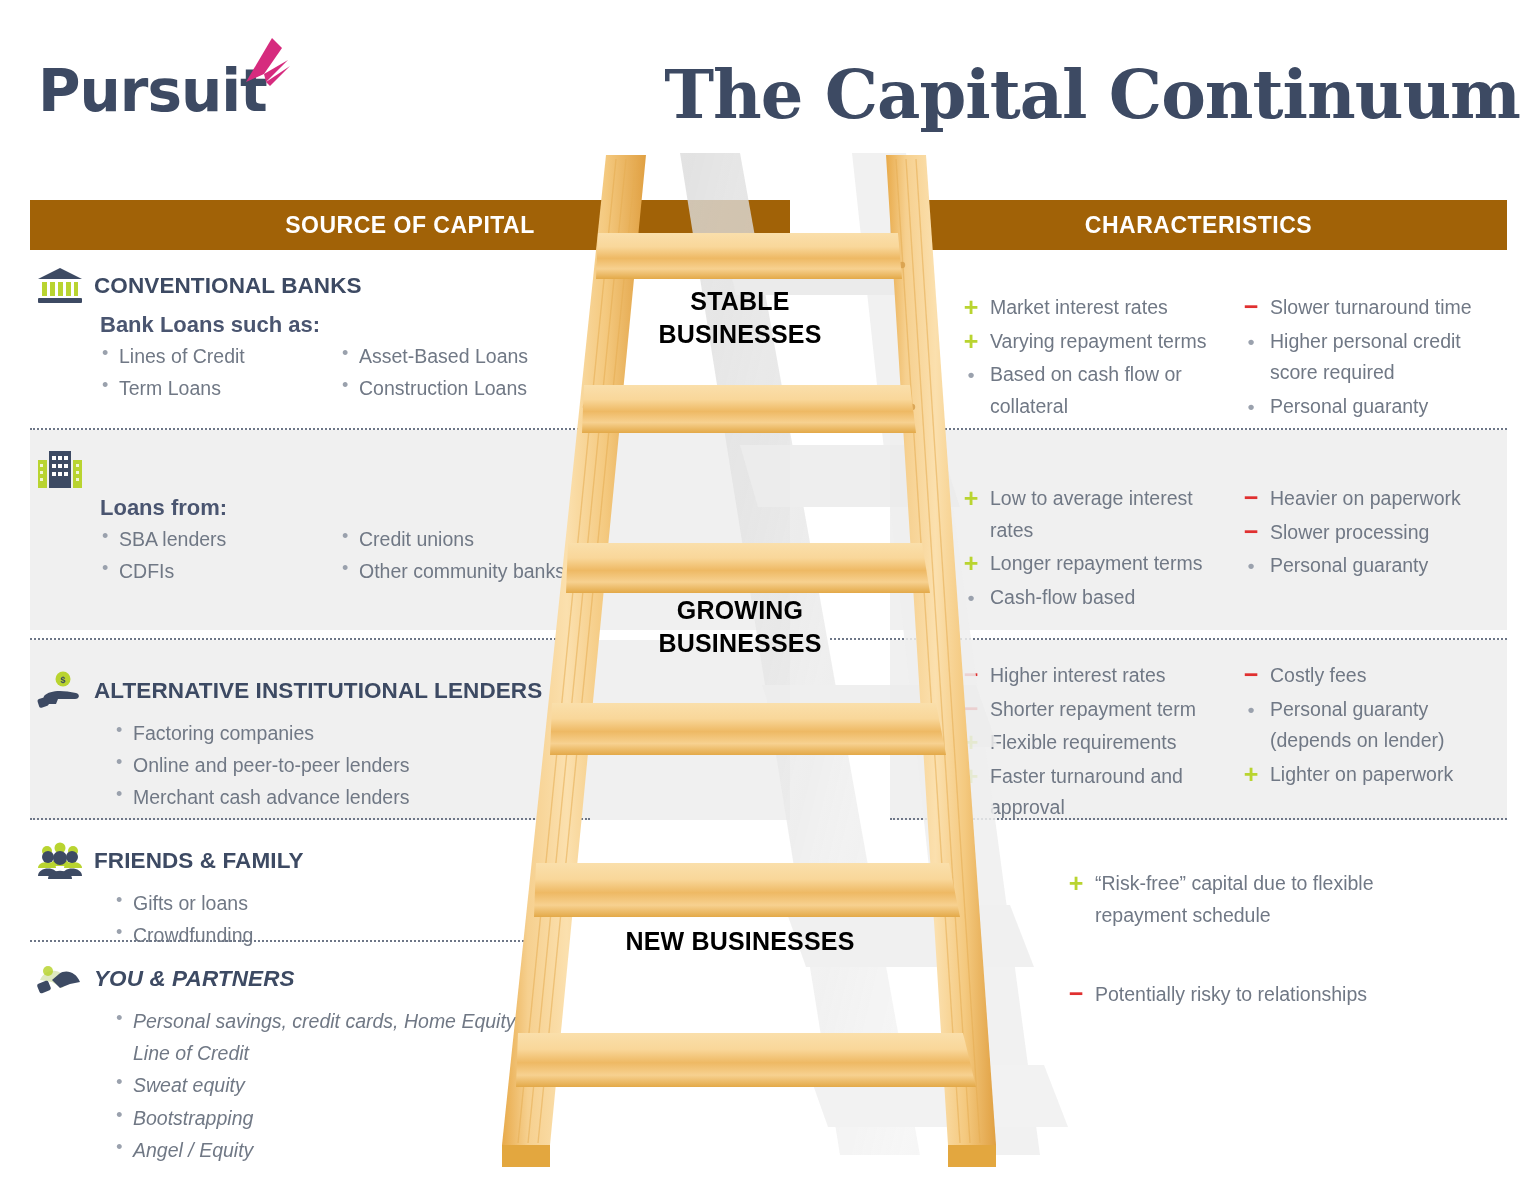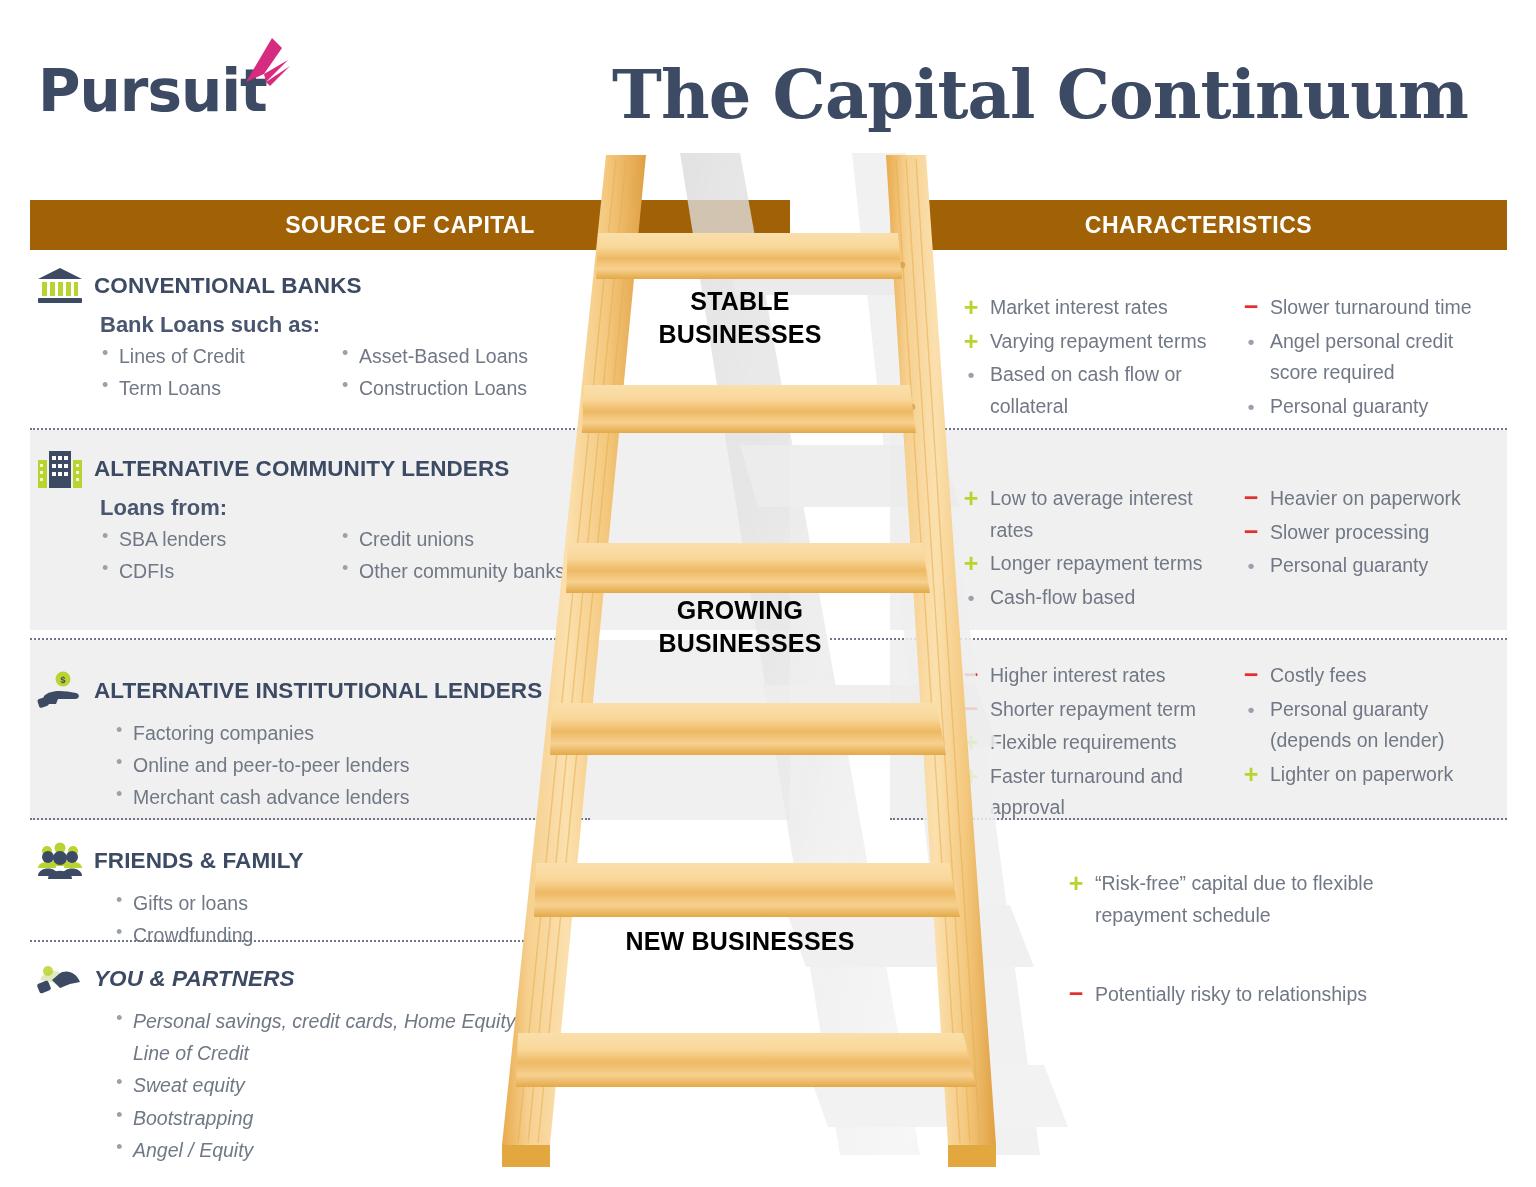--- a/index.html
+++ b/index.html
@@ -23,21 +23,21 @@
     letter-spacing: -1px;
     line-height: 1;
   }
   .logo-bird { position: absolute; left: 192px; top: -26px; }
 
   
   .title {
     position: absolute;
     left: 560px; top: 60px;
     width: 960px;
-    text-align: center;
+    text-align: right;
     font-family: "DejaVu Serif", serif;
     font-weight: bold;
     font-size: 67px;
     letter-spacing: -1px;
     color: #3d4a63;
     line-height: 1.05;
   }
 
   
   .hdrbar {
@@ -313,21 +313,20 @@
         </g>
         <g fill="#ffffff" opacity="0.8">
           <rect x="4" y="16" width="3" height="3"></rect>
           <rect x="4" y="23" width="3" height="3"></rect>
           <rect x="4" y="30" width="3" height="3"></rect>
           <rect x="40" y="16" width="3" height="3"></rect>
           <rect x="40" y="23" width="3" height="3"></rect>
           <rect x="40" y="30" width="3" height="3"></rect>
         </g>
       </svg>
-      <div class="sect-title">ALTERNATIVE COMMUNITY LENDERS</div>
     </div>
     <div class="sub-label">Loans from:</div>
     <div class="cols">
       <ul class="bul col col1">
         <li>SBA lenders</li>
         <li>CDFIs</li>
       </ul>
       <ul class="bul col col2">
         <li>Credit unions</li>
         <li>Other community banks</li>
@@ -396,21 +395,21 @@
 
   <div class="chars" style="left:960px; top:292px;">
     <div class="chrow">
       <ul class="ch chcol" style="width:280px;">
         <li><span class="mk plus">+</span><span>Market interest rates</span></li>
         <li><span class="mk plus">+</span><span>Varying repayment terms</span></li>
         <li><span class="mk dot">•</span><span>Based on cash flow or collateral</span></li>
       </ul>
       <ul class="ch chcol" style="width:260px;">
         <li><span class="mk minus">−</span><span>Slower turnaround time</span></li>
-        <li><span class="mk dot">•</span><span>Angel personal credit score required</span></li>
+        <li><span class="mk dot">•</span><span>Higher personal credit score required</span></li>
         <li><span class="mk dot">•</span><span>Personal guaranty</span></li>
       </ul>
     </div>
   </div>
 
   <div class="chars" style="left:960px; top:483px;">
     <div class="chrow">
       <ul class="ch chcol" style="width:280px;">
         <li><span class="mk plus">+</span><span>Low to average interest rates</span></li>
         <li><span class="mk plus">+</span><span>Longer repayment terms</span></li>

